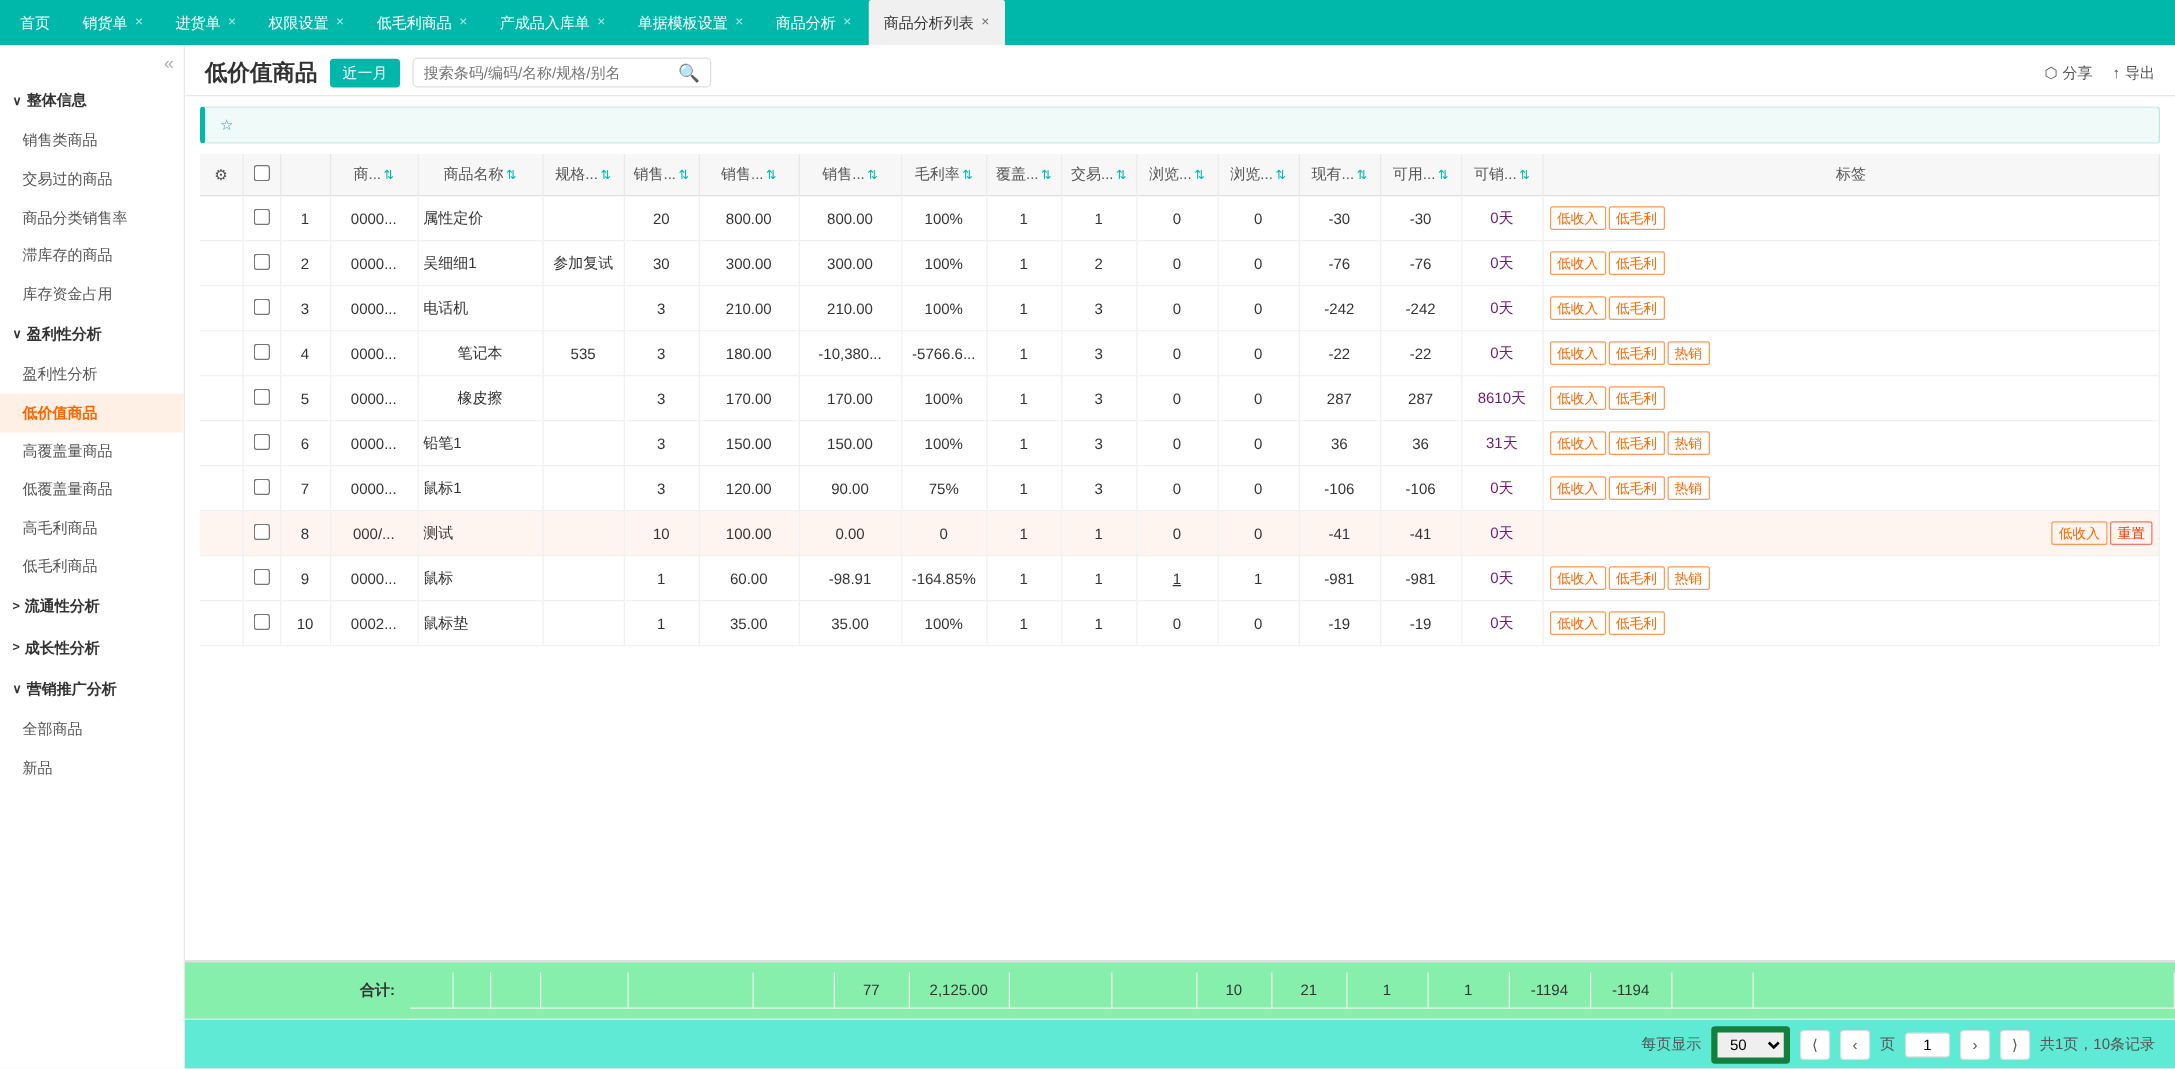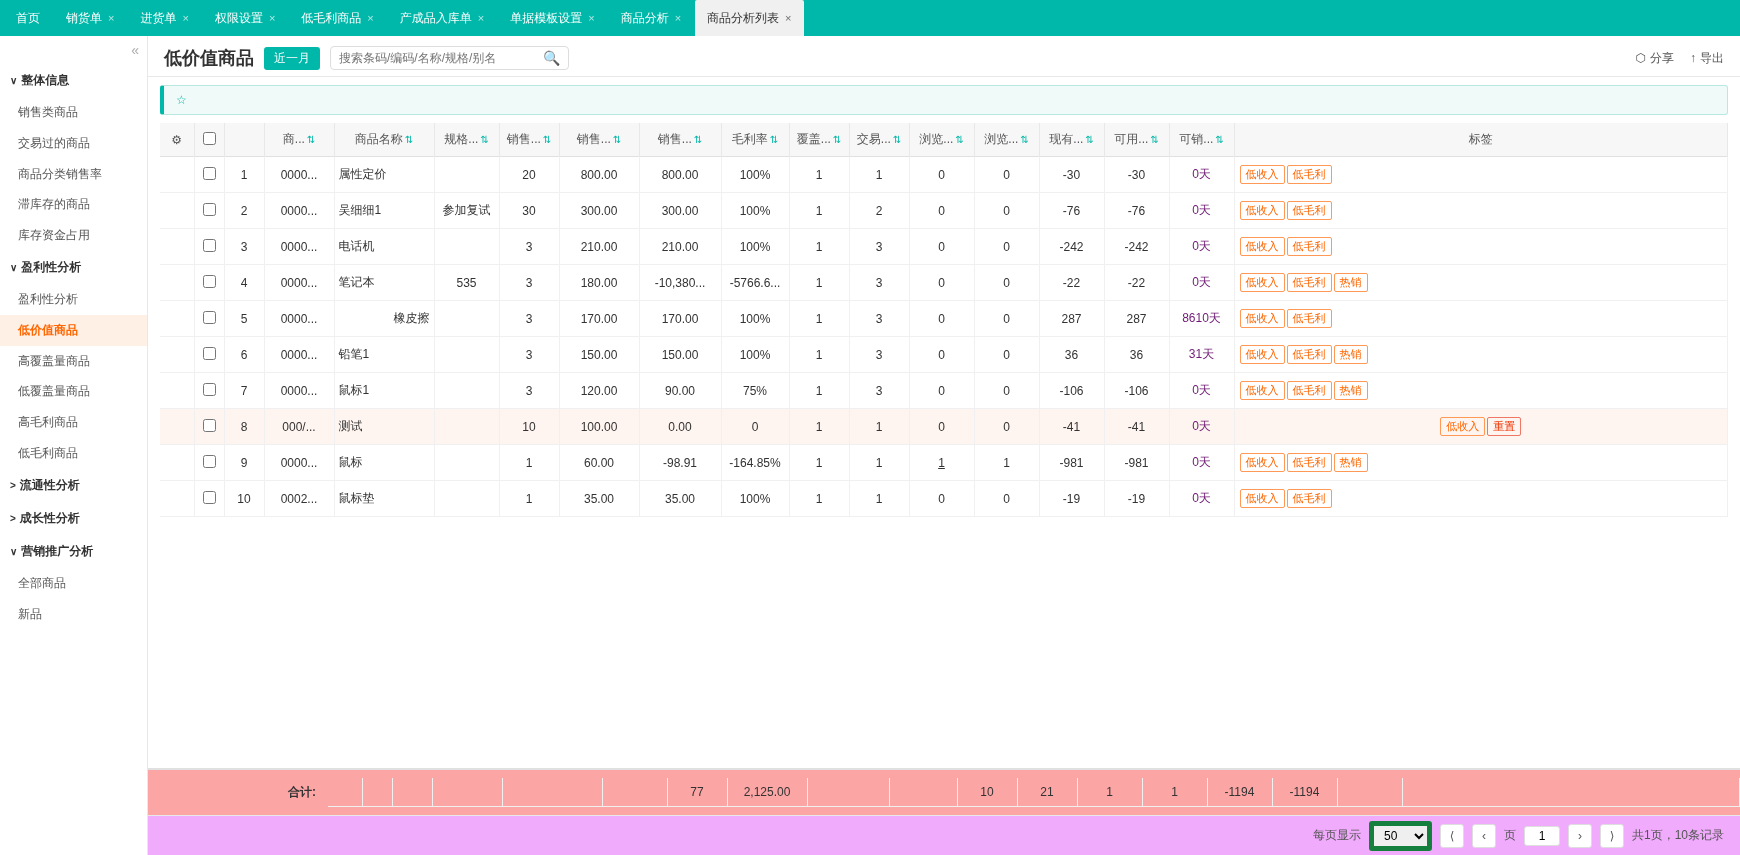--- a/index.html
+++ b/index.html
@@ -192,21 +192,21 @@
       margin: 1px;
     }
     .tag-orange { color: #ff6600; border: 1px solid #ff9955; }
     .tag-red { color: #ee3300; border: 1px solid #ee7766; }
     .zero-days { color: #701a75; }
     .link-underline { text-decoration: underline; color: #333; cursor: pointer; }
 
     
     .table-footer {
       border-top: 2px solid #e0e0e0;
-      background: #fca5a5;
+      background: #86efac;
       padding: 8px 0;
       display: flex;
       align-items: center;
     }
     .footer-label {
       width: 180px;
       text-align: right;
       padding-right: 12px;
       font-weight: bold;
       color: #333;
@@ -215,21 +215,21 @@
 
     
     .pagination-bar {
       height: 40px;
       border-top: 1px solid #e8e8e8;
       display: flex;
       align-items: center;
       justify-content: flex-end;
       padding: 0 16px;
       gap: 8px;
-      background: #f0abfc;
+      background: #5eead4;
       color: #555;
     }
     .page-size-select {
       border: 5px solid #15803d;
       border-radius: 3px;
       padding: 2px 6px;
       font-size: 12px;
     }
     .page-btn {
       width: 24px;
@@ -474,41 +474,41 @@
       <td>-242</td>
       <td>-242</td>
       <td><span class="zero-days">0天</span></td>
       <td style="text-align:left;"><span class="tag tag-orange">低收入</span><span class="tag tag-orange">低毛利</span></td>
     </tr>
             <tr>
       <td></td>
       <td><input type="checkbox" style=""></td>
       <td>4</td>
       <td>0000...</td>
-      <td style="text-align:left;">笔记本</td>
+      <td style="text-align:center;">笔记本</td>
       <td>535</td>
       <td>3</td>
       <td>180.00</td>
       <td>-10,380...</td>
       <td>-5766.6...</td>
       <td>1</td>
       <td>3</td>
       <td><span>0</span></td>
       <td>0</td>
       <td>-22</td>
       <td>-22</td>
       <td><span class="zero-days">0天</span></td>
       <td style="text-align:left;"><span class="tag tag-orange">低收入</span><span class="tag tag-orange">低毛利</span><span class="tag tag-orange">热销</span></td>
     </tr>
             <tr>
       <td></td>
       <td><input type="checkbox" style=""></td>
       <td>5</td>
       <td>0000...</td>
-      <td style="text-align:right;">橡皮擦</td>
+      <td style="text-align:center;">橡皮擦</td>
       <td></td>
       <td>3</td>
       <td>170.00</td>
       <td>170.00</td>
       <td>100%</td>
       <td>1</td>
       <td>3</td>
       <td><span>0</span></td>
       <td>0</td>
       <td>287</td>
@@ -567,21 +567,21 @@
       <td>100.00</td>
       <td>0.00</td>
       <td>0</td>
       <td>1</td>
       <td>1</td>
       <td><span>0</span></td>
       <td>0</td>
       <td>-41</td>
       <td>-41</td>
       <td><span class="zero-days">0天</span></td>
-      <td style="text-align:center;"><span class="tag tag-orange">低收入</span><span class="tag tag-red">重置</span></td>
+      <td style="text-align:right;"><span class="tag tag-orange">低收入</span><span class="tag tag-red">重置</span></td>
     </tr>
             <tr>
       <td></td>
       <td><input type="checkbox" style=""></td>
       <td>9</td>
       <td>0000...</td>
       <td style="text-align:left;">鼠标</td>
       <td></td>
       <td>1</td>
       <td>60.00</td>

